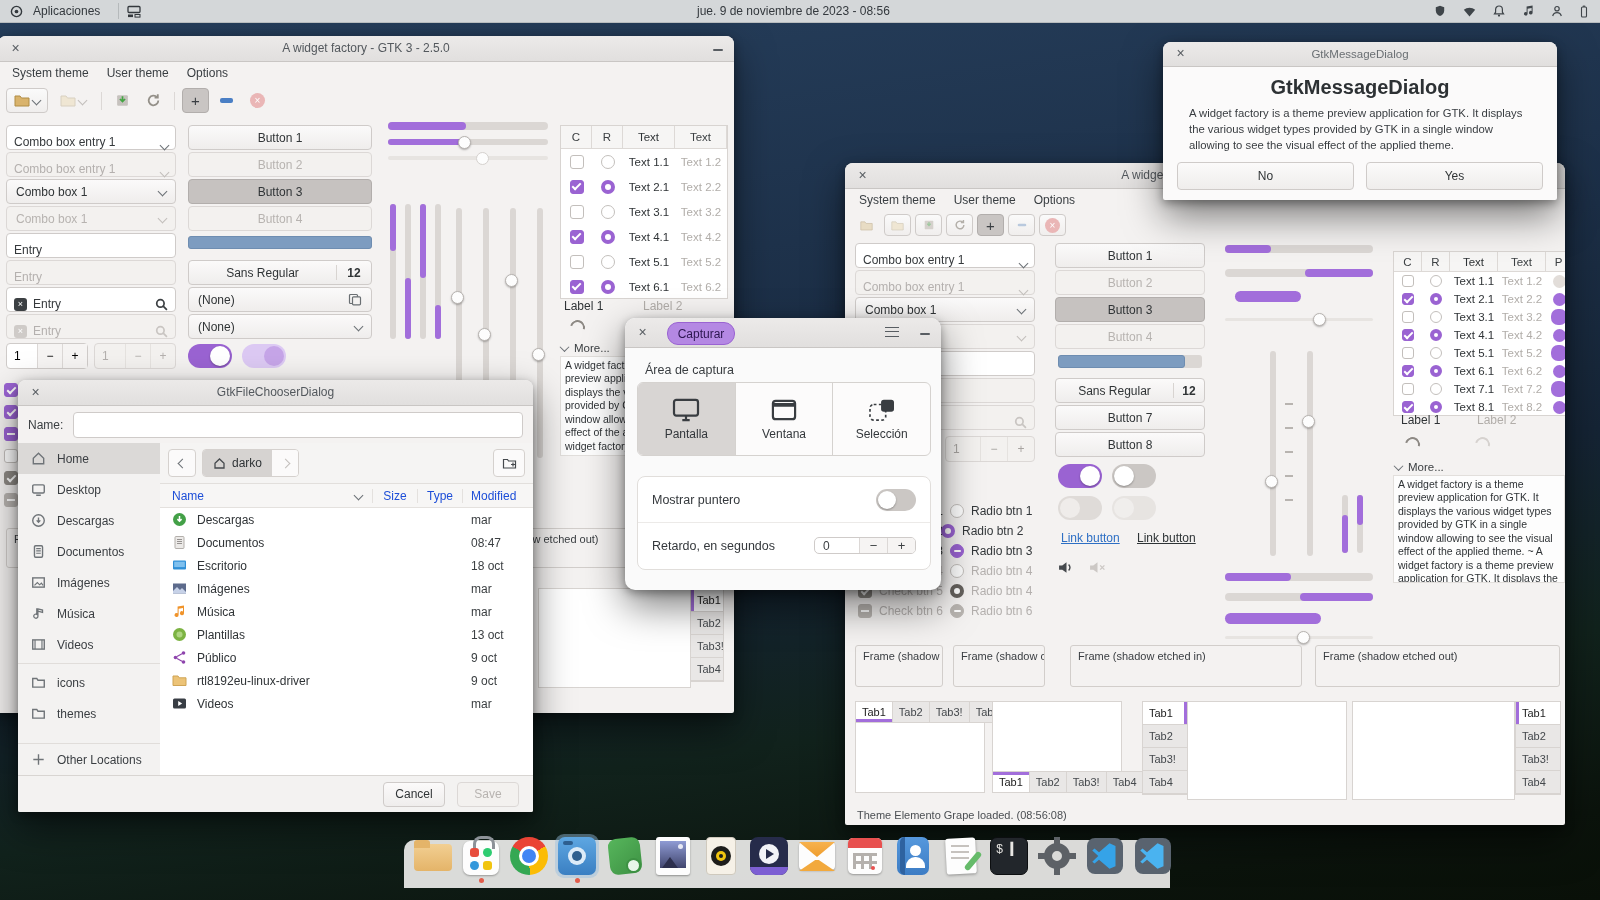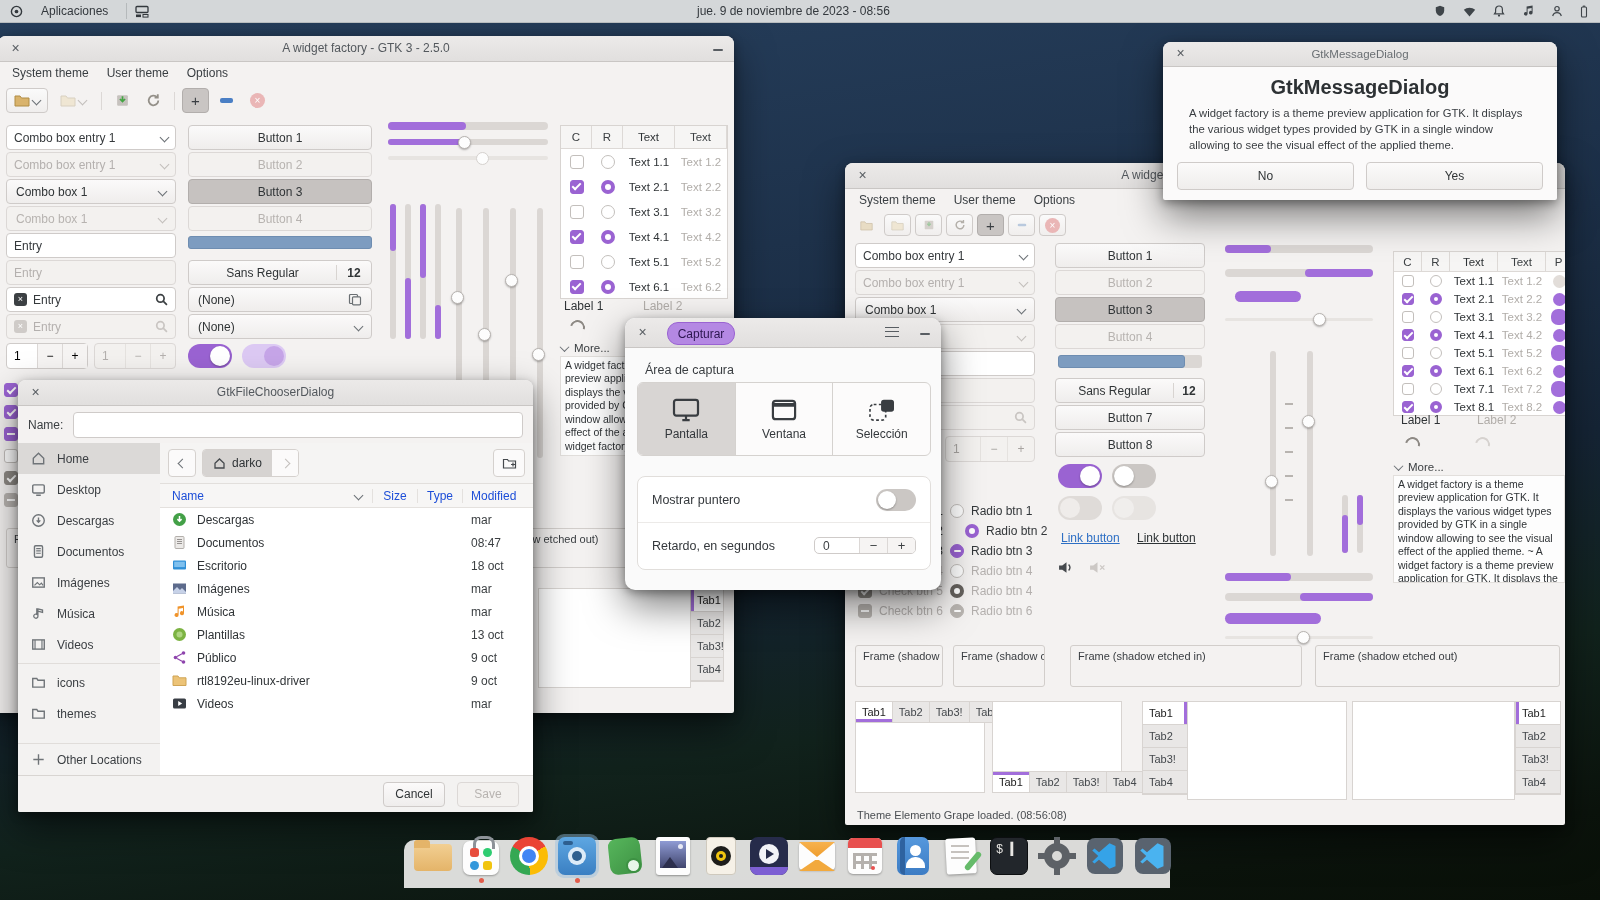--- a/index.html
+++ b/index.html
@@ -16,21 +16,21 @@
 .hdr .ttl{position:absolute;left:34px;right:34px;top:0;line-height:25px;text-align:center;font-size:12px;color:#53585d;white-space:nowrap;overflow:hidden}
 .wx{position:absolute;left:9px;top:4px;width:17px;height:17px;color:#585d62;font-size:14px;line-height:16px;text-align:center;cursor:default}
 .wx:before{content:"×"}
 .wmin{position:absolute;right:11px;top:13px;width:10px;height:2px;background:#585d62;border-radius:1px}
 .menubar{display:flex;height:22px;align-items:center;padding-left:5px}
 .mi{padding:0 9px;font-size:12px;color:#393e42}
 
 .gbtn{position:absolute;height:25px;border:1px solid #cfcbc9;border-radius:4px;background:linear-gradient(#fbfafa,#efedec);font-size:12px;color:#303436;display:flex;align-items:center;justify-content:center;box-sizing:border-box}
 .gbtn.dis{color:#b7b3b0;background:#f3f1ef;border-color:#dcd8d6}
 .gbtn.on{background:#c6c2c0;border-color:#b2aeac}
-.ent{position:absolute;height:25px;background:#fff;border:1px solid #cfcbc9;border-radius:4px;font-size:12px;color:#35393c;display:flex;align-items:center;padding:0 7px;gap:22px;box-sizing:border-box}
+.ent{position:absolute;height:25px;background:#fff;border:1px solid #cfcbc9;border-radius:4px;font-size:12px;color:#35393c;display:flex;align-items:flex-end;padding:0 7px;gap:22px;box-sizing:border-box}
 .ent.dis{background:#f3f1ef;color:#b4b0ae;border-color:#dcd8d6}
 .chev{display:inline-block;width:6px;height:6px;border-right:1.6px solid #6b7075;border-bottom:1.6px solid #6b7075;transform:rotate(45deg);flex:none}
 .chev.pale{border-color:#c2bebb}
 .chev.l{transform:rotate(135deg)}.chev.r{transform:rotate(-45deg)}
 .spread{justify-content:space-between}
 .cb{width:14px;height:14px;border:1px solid #c3bfbc;border-radius:3px;background:#fff;display:inline-flex;align-items:center;justify-content:center;flex:none;box-sizing:border-box}
 .cb.on,.cb.ind{background:#9a63d2;border-color:#9a63d2}
 .cb.on:after{content:"";width:3px;height:7px;border:solid #fff;border-width:0 2px 2px 0;transform:rotate(45deg);margin-top:-2px}
 .cb.ind:after{content:"";width:8px;height:2px;background:#fff}
 .cb.gon{background:#8f8b86;border-color:#8f8b86}
@@ -116,21 +116,21 @@
 .dot{position:absolute;bottom:-5px;left:20px;width:5px;height:5px;border-radius:50%;background:#e25c4a}
 .txt{white-space:nowrap}
 .lnk{font-size:12px;text-decoration:underline}
 </style>
 </head>
 <body>
 
 <div id="desk">
 
   <div id="topbar">
-    <span style="display:flex;align-items:center;gap:18px;padding:0 10px">
+    <span style="display:flex;align-items:center;gap:10px;padding:0 10px">
       <svg width="13" height="13" viewBox="0 0 12 12">
           <circle cx="6" cy="6" r="4.7" fill="none" stroke="#33383d" stroke-width="1.3"></circle>
           <circle cx="6" cy="6" r="1.7" fill="#33383d"></circle>
         </svg>
       <span class="txt">Aplicaciones</span>
     </span>
     <span class="sep"></span>
     <span style="display:flex">
       <svg width="14" height="13" viewBox="0 0 14 13">
           <rect x="1" y="1.5" width="12" height="6" rx="1" fill="none" stroke="#33383d" stroke-width="1.3"></rect>
@@ -554,21 +554,21 @@
         <span class="dis">Check btn 5</span>
       </div>
     <div class="ckrow" style="left:13px;top:438px">
         <span class="cb gind"></span>
         <span class="dis">Check btn 6</span>
       </div>
     <div class="ckrow" style="left:105px;top:338px">
         <span class="rb"></span>
         <span>Radio btn 1</span>
       </div>
-    <div class="ckrow" style="left:120px;top:358px">
+    <div class="ckrow" style="left:96px;top:358px">
         <span class="rb on"></span>
         <span>Radio btn 2</span>
       </div>
     <div class="ckrow" style="left:105px;top:378px">
         <span class="rb ind"></span>
         <span>Radio btn 3</span>
       </div>
     <div class="ckrow" style="left:105px;top:398px">
         <span class="rb"></span>
         <span class="dis">Radio btn 4</span>

